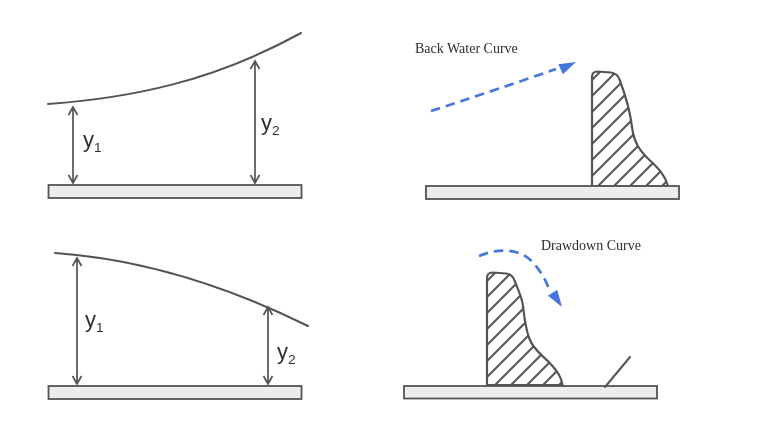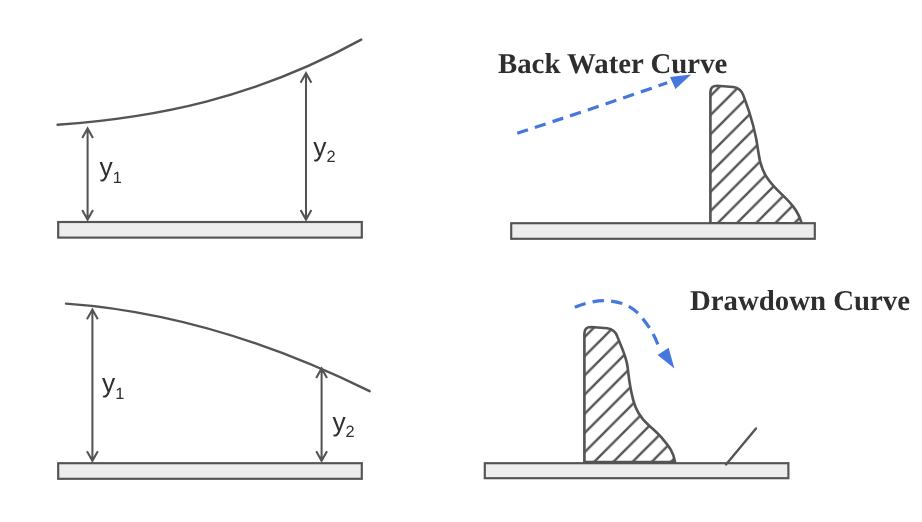--- a/index.html
+++ b/index.html
@@ -31,22 +31,22 @@
     color:var(--label);
     font-size:22px;
     line-height:1;
     font-family:"Liberation Sans", sans-serif;
   }
   .ylabel sub{font-size:0.62em;}
   .caption{
     position:absolute;
     color:var(--text-dark);
     font-family:"Liberation Serif", serif;
-    font-weight:700;
-    font-size:24px;
+    font-weight:400;
+    font-size:14px;
     line-height:1;
     white-space:nowrap;
   }
 </style>
 </head>
 <body>
 
 <div id="canvas">
 
   <svg id="diagram-svg" width="768" height="435" viewBox="0 0 768 435">
@@ -98,15 +98,15 @@
   <div class="ylabel" style="left:83px;top:129px"><span>y</span><sub>1</sub></div>
 
   <div class="ylabel" style="left:261px;top:112px"><span>y</span><sub>2</sub></div>
 
   <div class="ylabel" style="left:85px;top:309px"><span>y</span><sub>1</sub></div>
 
   <div class="ylabel" style="left:277px;top:341px"><span>y</span><sub>2</sub></div>
 
   <div class="caption" style="left:415px;top:42px">Back Water Curve</div>
 
-  <div class="caption" style="left:575px;top:239px">Drawdown Curve</div>
+  <div class="caption" style="left:541px;top:239px">Drawdown Curve</div>
 
 </div>
 
 </body></html>

